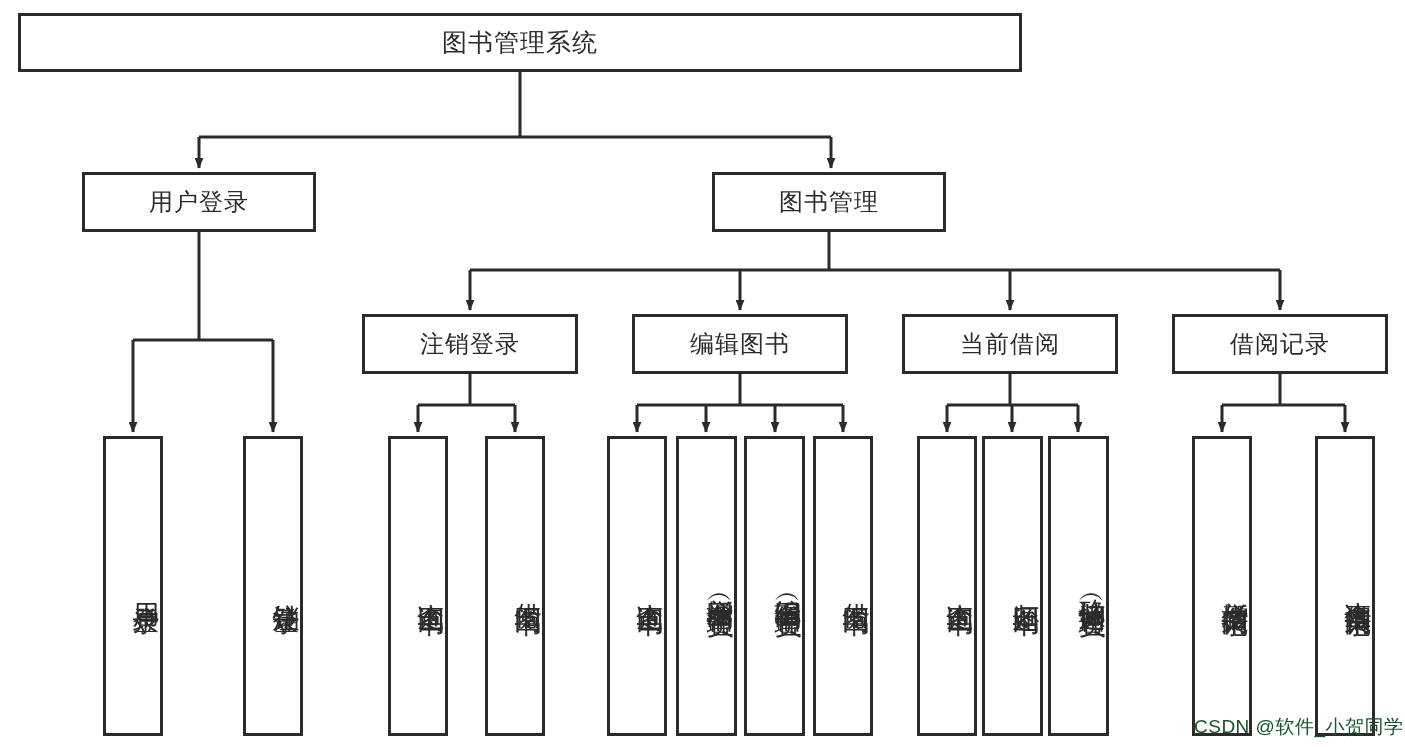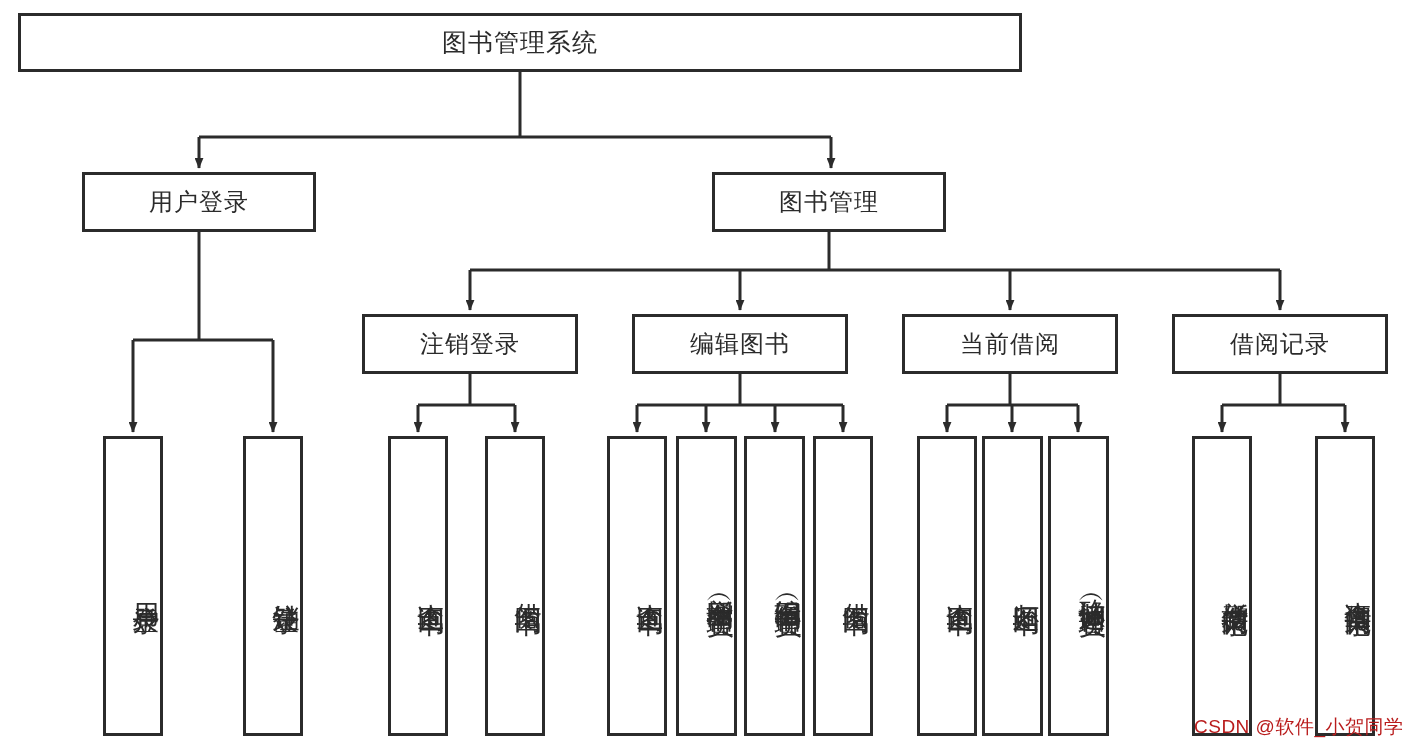--- a/index.html
+++ b/index.html
@@ -54,21 +54,21 @@
   svg.wires {
     position: absolute;
     left: 0;
     top: 0;
     width: 1405px;
     height: 747px;
     pointer-events: none;
   }
   .watermark {
     position: absolute;
-    color: #b91c1c;
+    color: #14532d;
     font-size: 19px;
     white-space: nowrap;
     letter-spacing: 0.5px;
   }
 </style>
 </head>
 <body>
 
 <div id="canvas">
 

